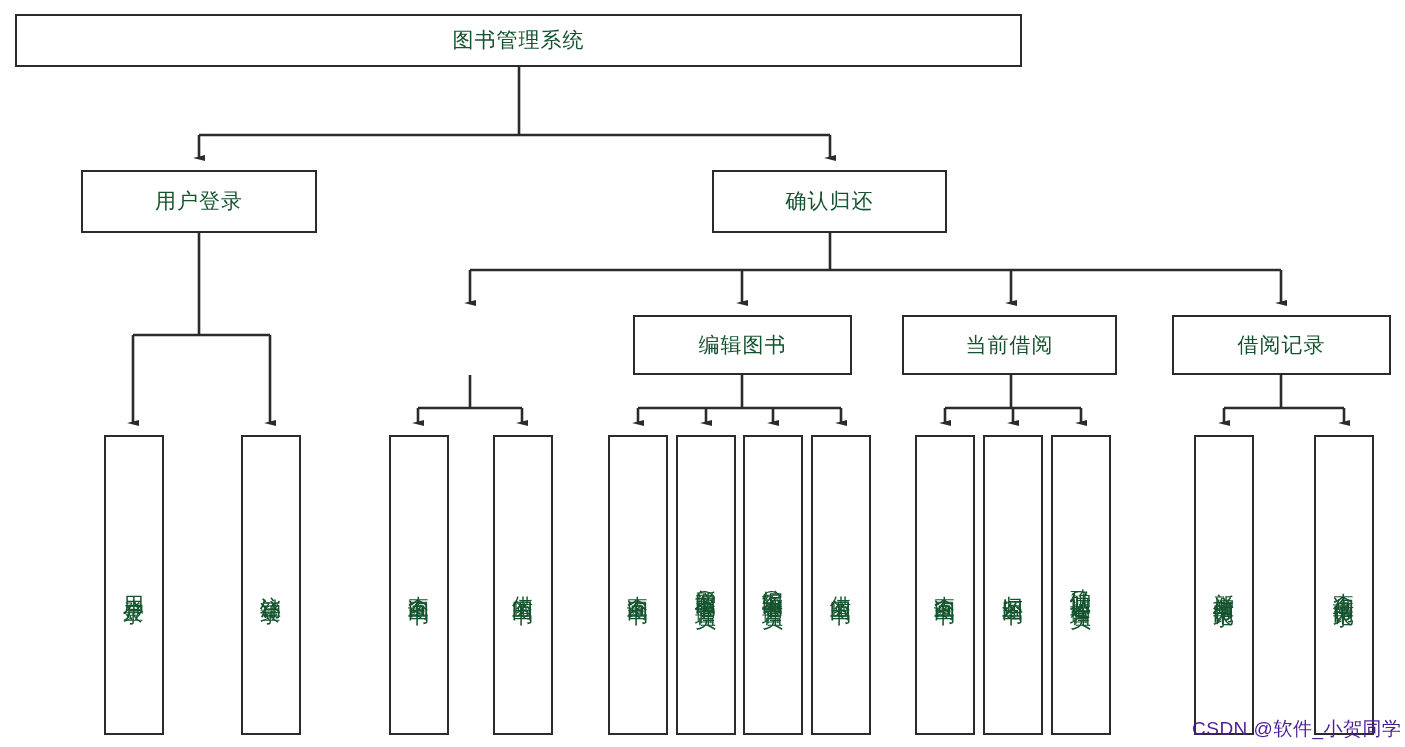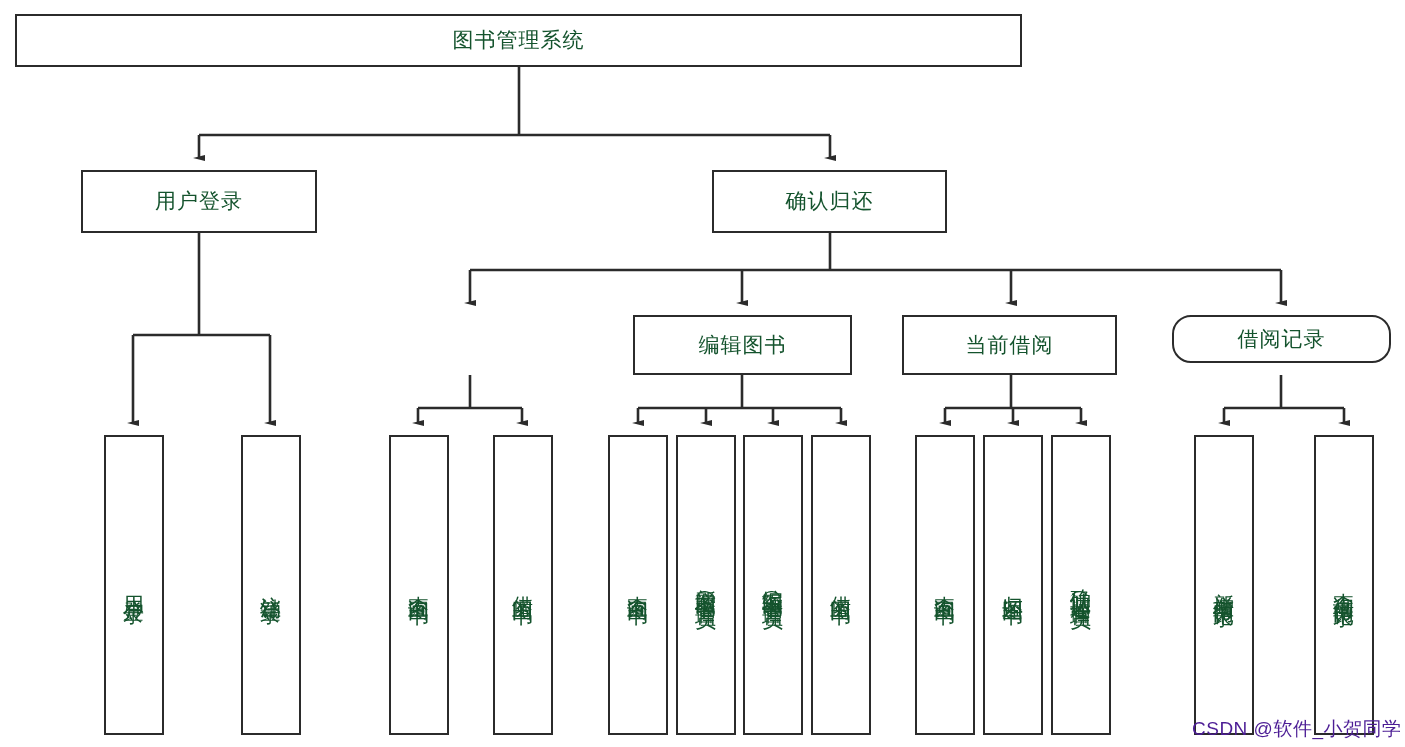--- a/index.html
+++ b/index.html
@@ -131,21 +131,21 @@
   <div class="node" style="left:712px; top:170px; width:235px; height:63px;">
     <span class="label">确认归还</span>
   </div>
 
   <div class="node" style="left:633px; top:315px; width:219px; height:60px;">
     <span class="label">编辑图书</span>
   </div>
   <div class="node" style="left:902px; top:315px; width:215px; height:60px;">
     <span class="label">当前借阅</span>
   </div>
-  <div class="node" style="left:1172px; top:315px; width:219px; height:48px;border-radius:19px;">
+  <div class="node" style="left:1172px; top:315px; width:219px; height:60px;">
     <span class="label">借阅记录</span>
   </div>
 
   <div class="node vertical" style="left:104px; top:435px; width:60px; height:300px;">
     <span class="label">用户登录</span>
   </div>
   <div class="node vertical" style="left:241px; top:435px; width:60px; height:300px;">
     <span class="label">注销登录</span>
   </div>
 

